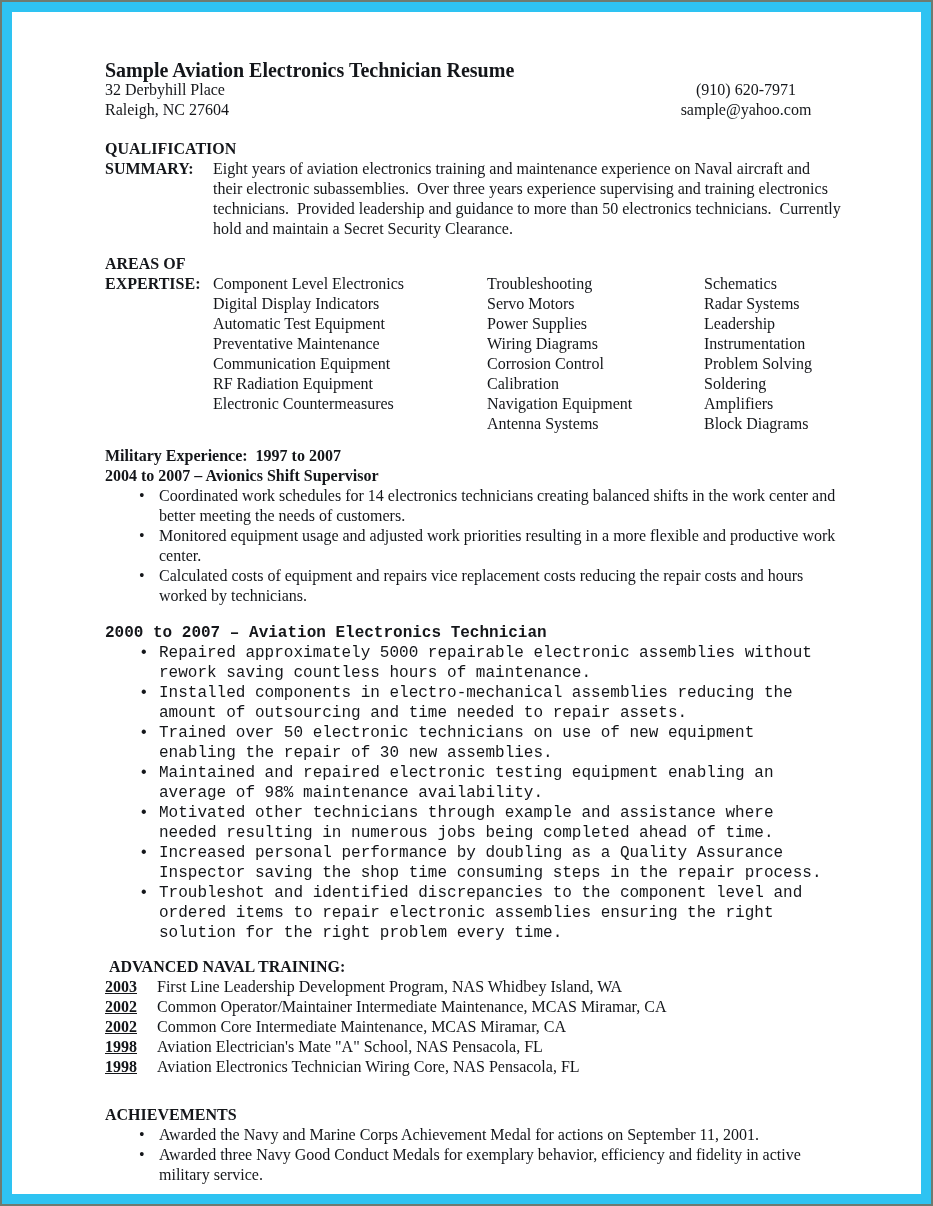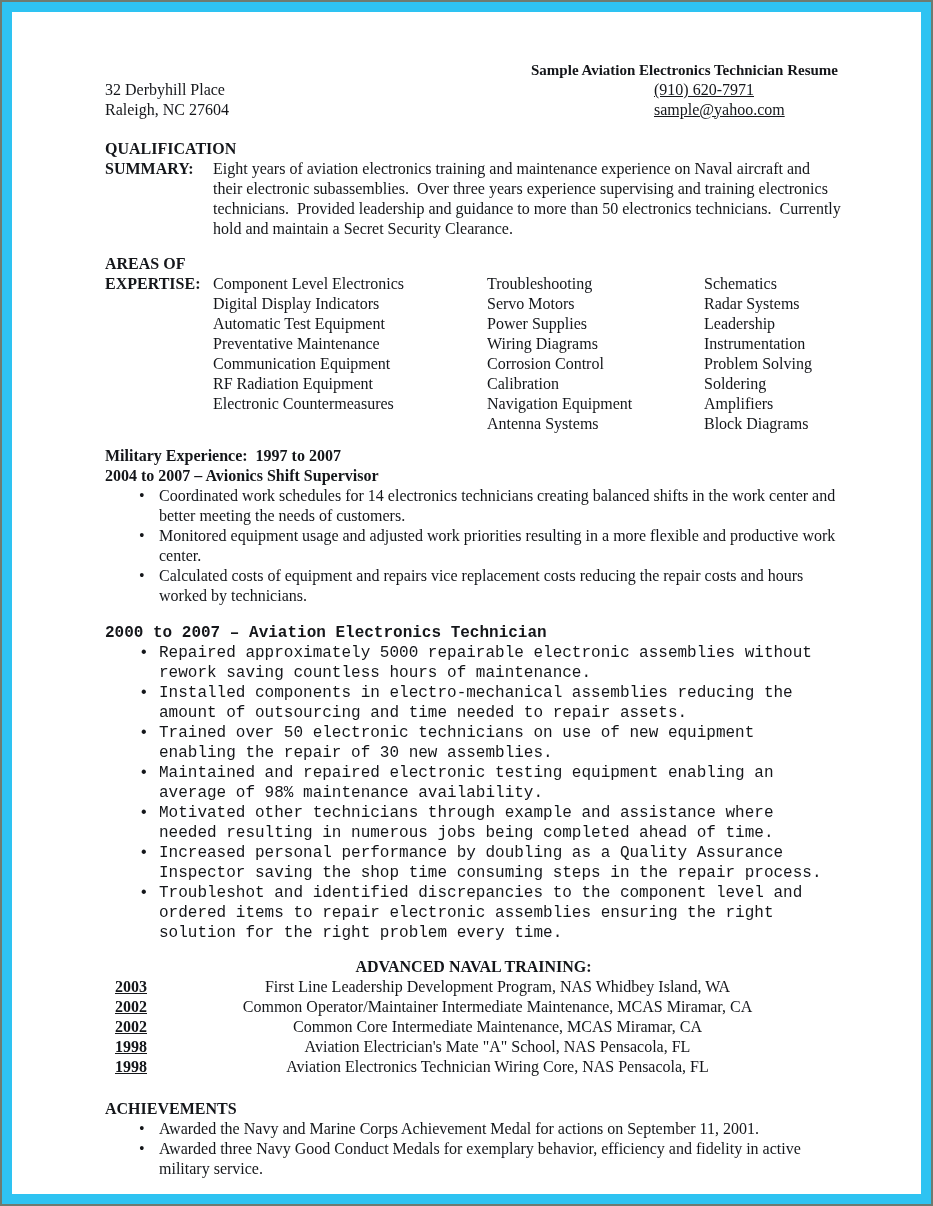--- a/index.html
+++ b/index.html
@@ -26,34 +26,33 @@
     overflow: hidden;
   }
   .content {
     width: 733px;
     font-size: 16px;
     line-height: 20px;
   }
   [data-bind], [data-bind-item] { white-space: pre-wrap; }
 
   .doc-title {
-    text-align: right;
+    text-align: left;
     font-weight: bold;
-    font-size: 15px;
+    font-size: 20px;
     line-height: 20px;
   }
   .contact-row {
     display: flex;
     line-height: 19.5px;
   }
   .contact-right {
     margin-left: auto;
     width: 184px;
-    text-align: left;
-    text-decoration: underline;
+    text-align: center;
   }
 
   
   .hang-section { display: flex; }
   .hang-label { width: 108px; font-weight: bold; flex: none; }
   .hang-label div { line-height: 20px; }
   .hang-body { flex: 1; padding-top: 20px; font-family: Liberation Serif, serif; } 
 
   .qual-section { margin-top: 20px; }
   .qual-text { width: 628px; }
@@ -68,27 +67,27 @@
   .experience-section { margin-top: 12px; }
   .section-heading-bold { font-weight: bold; line-height: 20px; }
   .job-title { font-weight: bold; line-height: 20px; }
   .job-block-gap { margin-top: 17px; font-family: Liberation Mono, monospace; }
 
   .bullet-item { display: flex; padding-left: 34px; }
   .bullet-dot { width: 20px; flex: none; }
   .bullet-dot::before { content: "\2022"; }
   .bullet-text { flex: 1; line-height: 20px; }
 
-  .training-section { margin-top: 14px; text-align: center; }
+  .training-section { margin-top: 14px; }
   .training-heading { font-weight: bold; line-height: 20px; padding-left: 4px; }
   .training-row { display: flex; line-height: 20px; }
   .training-year { width: 52px; flex: none; font-weight: bold; text-decoration: underline; }
   .training-course { flex: 1; }
 
-  .achievements-section { margin-top: 22px; }
+  .achievements-section { margin-top: 28px; }
 </style>
 </head>
 <body>
 
 <div class="frame">
   <div class="page">
     <div class="content">
 
       <div class="doc-title" data-bind="page.title">Sample Aviation Electronics Technician Resume</div>
 

